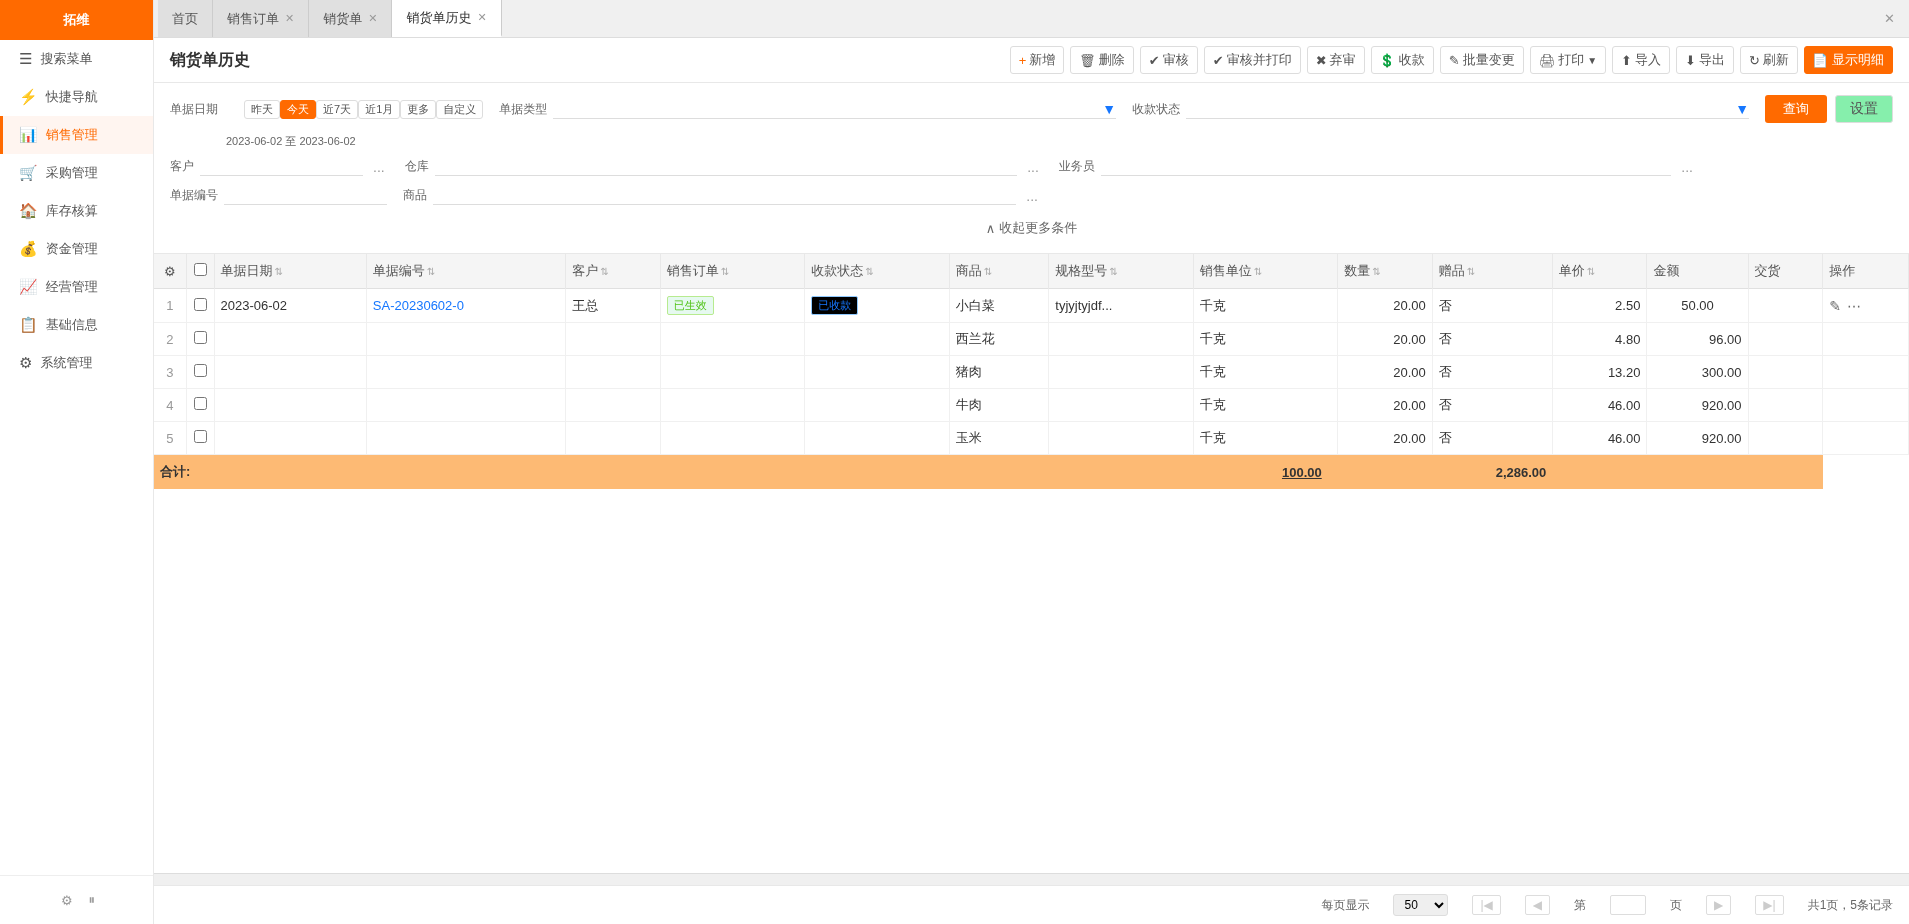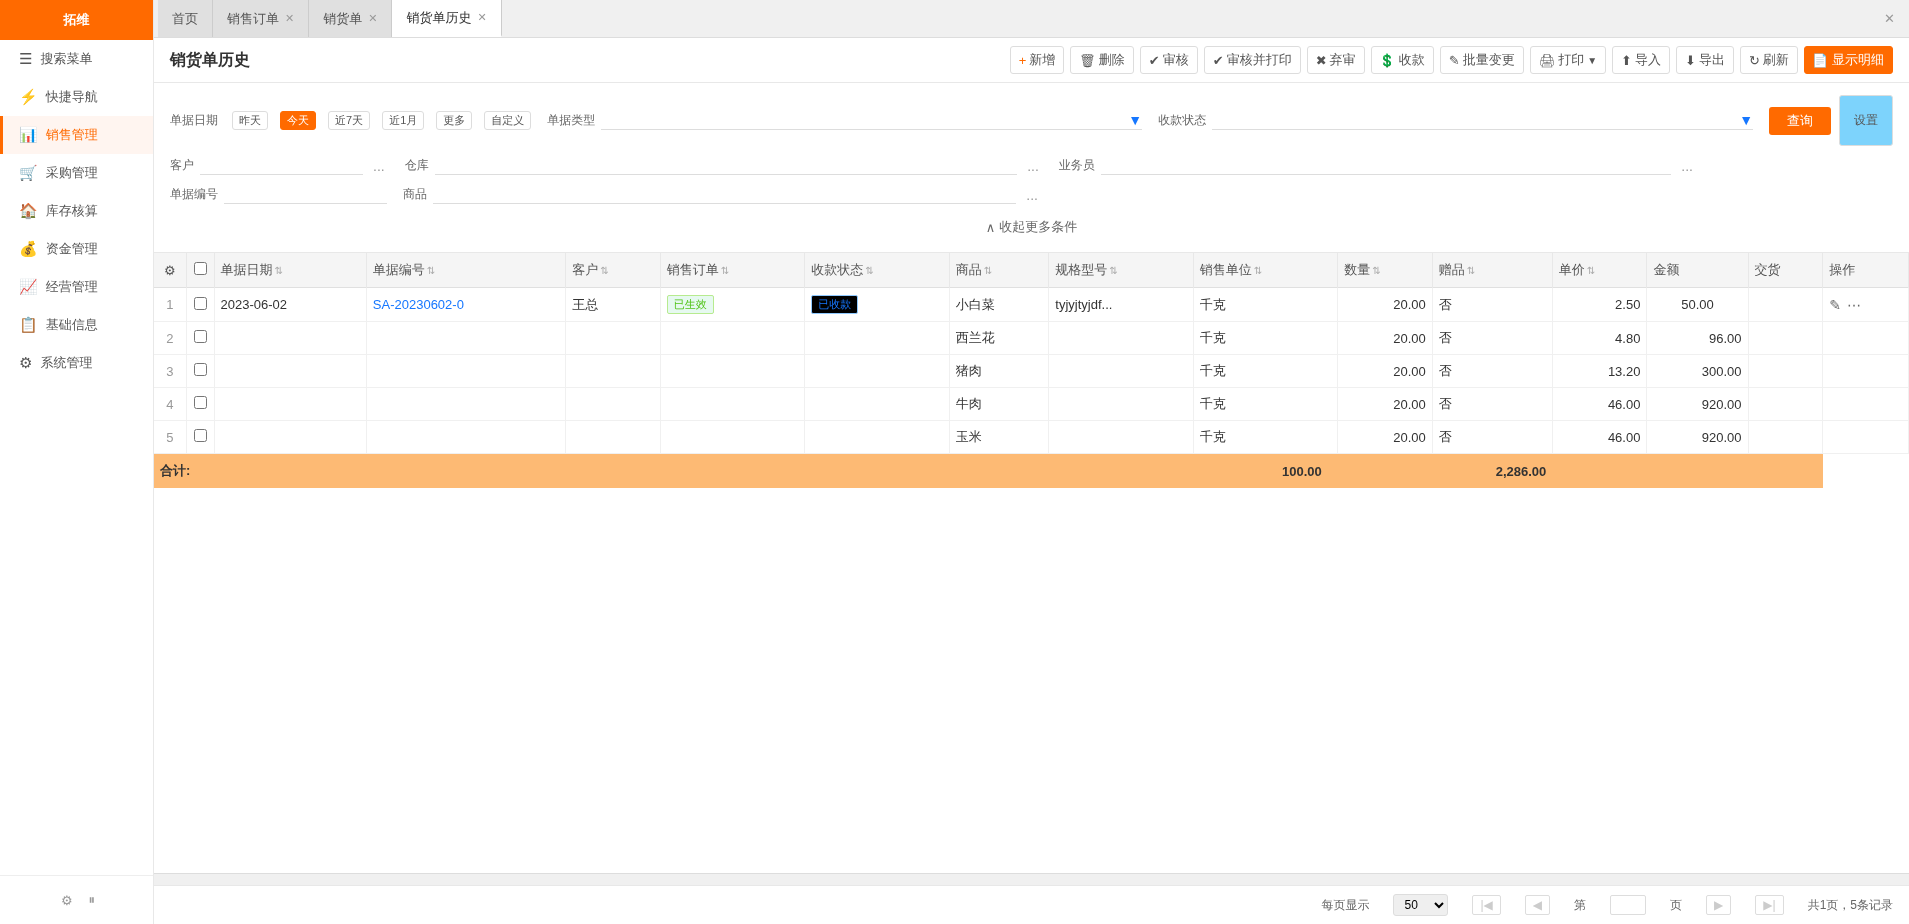--- a/index.html
+++ b/index.html
@@ -146,22 +146,22 @@
       flex: 1;
       border: none;
       border-bottom: 1px solid #ddd;
       padding: 2px 4px;
       outline: none;
       font-size: 12px;
       min-width: 120px;
     }
     .date-quick-btns {
       display: flex;
-      gap: 12px;
-      margin-left: 8px;
+      gap: 0;
+      margin-left: 20px;
     }
     .date-quick-btn {
       padding: 1px 6px;
       border: 1px solid #ddd;
       border-radius: 3px;
       cursor: pointer;
       font-size: 11px;
       color: #555;
       background: #fff;
     }
@@ -194,27 +194,27 @@
     .search-btn {
       background: #ff6a00;
       color: #fff;
       border: none;
       padding: 5px 18px;
       border-radius: 3px;
       cursor: pointer;
       font-size: 13px;
     }
     .set-btn {
-      background: #7dd3fc;
+      background: #86efac;
       color: #555;
       border: 1px solid #ddd;
-      padding: 16px 14px;
+      padding: 4px 14px;
       border-radius: 3px;
       cursor: pointer;
-      font-size: 12px;
+      font-size: 14px;
     }
 
     
     .table-container {
       flex: 1;
       overflow: auto;
     }
     table {
       width: 100%;
       border-collapse: collapse;
@@ -471,20 +471,23 @@
             <span style="color:#1677ff; cursor:pointer; font-size:14px;">▼</span>
           </div>
         </div>
 
         <div class="filter-actions">
           <button class="search-btn">查询</button>
           <button class="set-btn">设置</button>
         </div>
       </div>
 
+      <div style="margin-left:56px; margin-bottom:8px;">
+        <span class="date-range-text">2023-06-02 至 2023-06-02</span>
+      </div>
 
       <div class="filter-row">
 
         <div class="filter-item">
           <span class="filter-label">客户</span>
           <input class="filter-input" value="" style="">
           <span class="ellipsis-btn">...</span>
         </div>
 
         <div class="filter-item" style="flex:1;">
@@ -713,21 +716,21 @@
               <td style="text-align:right;">920.00</td>
               <td></td>
               <td>
       
     </td>
             </tr>
           </tbody>
         <tfoot>
           <tr class="summary-row">
             <td colspan="2">合计:</td>
-            <td colspan="8" style="text-align:right; padding-right:16px;">100.00</td>
+            <td colspan="8" style="text-align:right; padding-right:16px;text-decoration:underline;">100.00</td>
             <td></td>
             <td style="text-align:right;">2,286.00</td>
             <td colspan="3"></td>
           </tr>
         </tfoot>
       </table>
     </div>
 
     <div class="scrollbar-area"></div>
 

